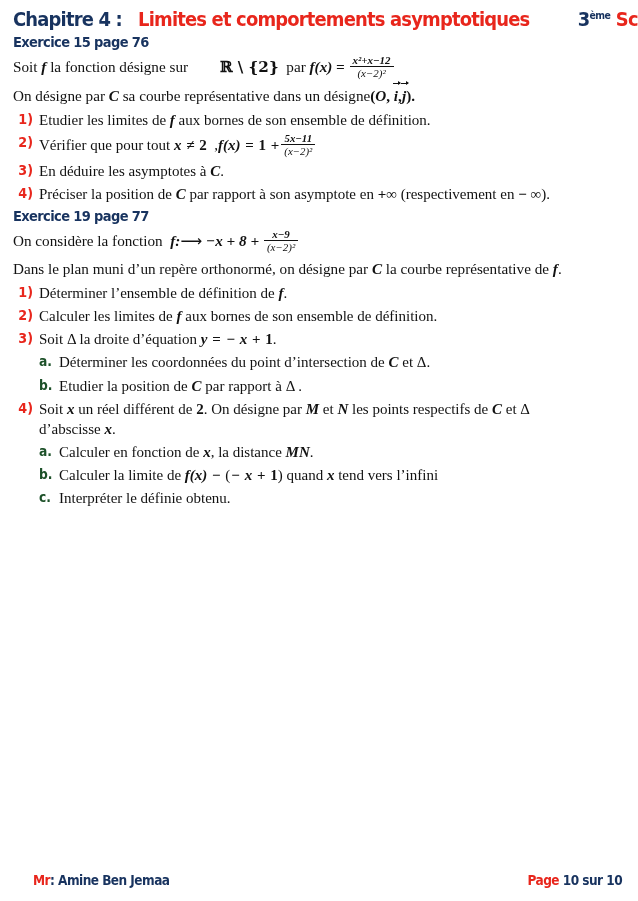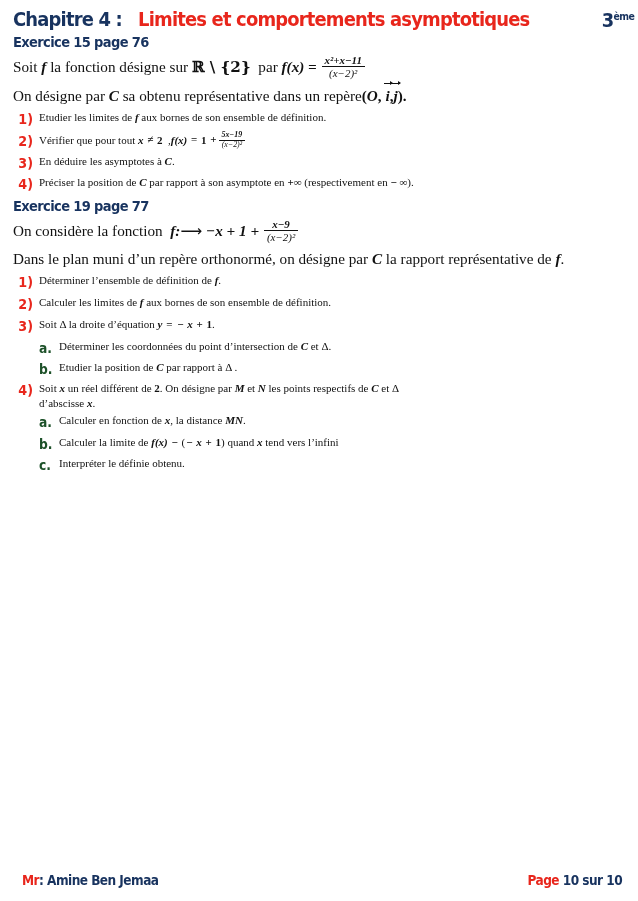--- a/index.html
+++ b/index.html
@@ -19,24 +19,23 @@
     position: relative;
     width: 638px;
     height: 901px;
     box-sizing: border-box;
     padding: 6px 10px 0 13px;
   }
 
   
   .title-row {
     display: flex;
-    align-items: center;
+    align-items: flex-start;
     justify-content: space-between;
     margin: 2px 0 3px 0;
-    gap: 24px;
   }
   .title-main {
     font-family: "DejaVu Sans", sans-serif;
     font-weight: bold;
     font-size: 19.5px;
     letter-spacing: -0.9px;
     transform: scaleX(0.92);
     transform-origin: left center;
     white-space: nowrap;
   }
@@ -100,29 +99,29 @@
   }
   .marker.green { color: #1d5129; }
   .mrow.sub { margin-left: 26px; }
   .mrow.sub .marker {
     width: 20px;
     flex: 0 0 20px;
     padding-left: 0;
     font-size: 14px;
   }
   .mtext {
-    font-size: 11px;
+    font-size: 15px;
     line-height: 1.34;
     flex: 1 1 auto;
   }
 
   
   .mi { font-style: italic; font-weight: bold; font-family: "Liberation Serif", serif; }
   .mb { font-weight: bold; }
-  .bb { font-family: "DejaVu Serif", serif; }
+  .bb { font-family: "DejaVu Serif", serif; margin-left: 28px; }
   .op { font-weight: bold; padding: 0 1px; }
 
   .frac {
     display: inline-block;
     vertical-align: -0.55em;
     text-align: center;
     font-size: 0.72em;
     line-height: 1.12;
     margin: 0 1px;
     position: relative;
@@ -158,21 +157,21 @@
     right: -3px;
     top: -4px;
     border-left: 3px solid #111;
     border-top: 2px solid transparent;
     border-bottom: 2px solid transparent;
   }
 
   
   .footer {
     position: absolute;
-    left: 0;
+    left: 11px;
     right: 0;
     bottom: 13px;
     display: flex;
     justify-content: space-between;
     align-items: baseline;
     padding: 0 16px 0 22px;
     font-family: "DejaVu Sans", sans-serif;
     font-weight: bold;
     font-size: 13.5px;
     letter-spacing: -0.6px;
@@ -199,67 +198,67 @@
   <div class="ex-head">Exercice 15 page 76</div>
 
   <div class="para tight">
     <span>Soit</span>
     <span class="mi">f</span>
     <span>la fonction désigne sur</span>
     <span class="bb mb">ℝ \ {2}</span>&nbsp;
     <span>par</span>
     <span class="mi">f(x) =</span>
     <span class="frac">
-      <span class="num mi">x²+x−11</span>
+      <span class="num mi">x²+x−12</span>
       <span class="den mi">(x−2)²</span>
     </span>
   </div>
 
   <div class="para tight">
     <span>On désigne par</span>
     <span class="mi">C</span>
-    <span>sa obtenu représentative dans un repère</span><span class="mb">(</span><span class="mi mb">O</span><span class="mb">,&nbsp;</span><span class="vec">i</span><span class="mb">,</span><span class="vec">j</span><span class="mb">).</span>
+    <span>sa courbe représentative dans un désigne</span><span class="mb">(</span><span class="mi mb">O</span><span class="mb">,&nbsp;</span><span class="vec">i</span><span class="mb">,</span><span class="vec">j</span><span class="mb">).</span>
   </div>
 
   <div class="mrow">
     <div class="marker">1)</div>
     <div class="mtext">Etudier les limites de <span class="mi">f</span> aux bornes de son ensemble de définition.</div>
   </div>
 
   <div class="mrow">
     <div class="marker">2)</div>
-    <div class="mtext">Vérifier que pour tout&nbsp;<span class="mi mb">x</span> <span class="op">≠</span> <span class="mb">2</span>&nbsp; ,<span class="mi mb">f(x)</span> <span class="op">=</span> <span class="mb">1</span> <span class="op">+</span><span class="frac"><span class="num mi">5x−19</span><span class="den mi">(x−2)²</span></span></div>
+    <div class="mtext">Vérifier que pour tout&nbsp;<span class="mi mb">x</span> <span class="op">≠</span> <span class="mb">2</span>&nbsp; ,<span class="mi mb">f(x)</span> <span class="op">=</span> <span class="mb">1</span> <span class="op">+</span><span class="frac"><span class="num mi">5x−11</span><span class="den mi">(x−2)²</span></span></div>
   </div>
 
   <div class="mrow">
     <div class="marker">3)</div>
     <div class="mtext">En déduire les asymptotes à <span class="mi">C</span>.</div>
   </div>
 
   <div class="mrow">
     <div class="marker">4)</div>
     <div class="mtext">Préciser la position de <span class="mi">C</span> par rapport à son asymptote en <span class="mb">+∞</span> (respectivement en <span class="mb">− ∞</span>).</div>
   </div>
 
   <div class="ex-head second">Exercice 19  page 77</div>
 
   <div class="para tight">
     <span>On considère la fonction</span>&nbsp;
     <span class="mi mb">f:</span><span>⟶</span>
-    <span class="mi mb">−x + 1 +</span>
+    <span class="mi mb">−x + 8 +</span>
     <span class="frac">
       <span class="num mi">x−9</span>
       <span class="den mi">(x−2)²</span>
     </span>
   </div>
 
   <div class="para tight">
     <span>Dans le plan muni d’un repère orthonormé, on désigne par</span>
     <span class="mi">C</span>
-    <span>la rapport représentative de</span>
+    <span>la courbe représentative de</span>
     <span class="mi">f</span>.
   </div>
 
   <div class="mrow">
     <div class="marker">1)</div>
     <div class="mtext">Déterminer l’ensemble de définition de <span class="mi">f</span>.</div>
   </div>
 
   <div class="mrow">
     <div class="marker">2)</div>

